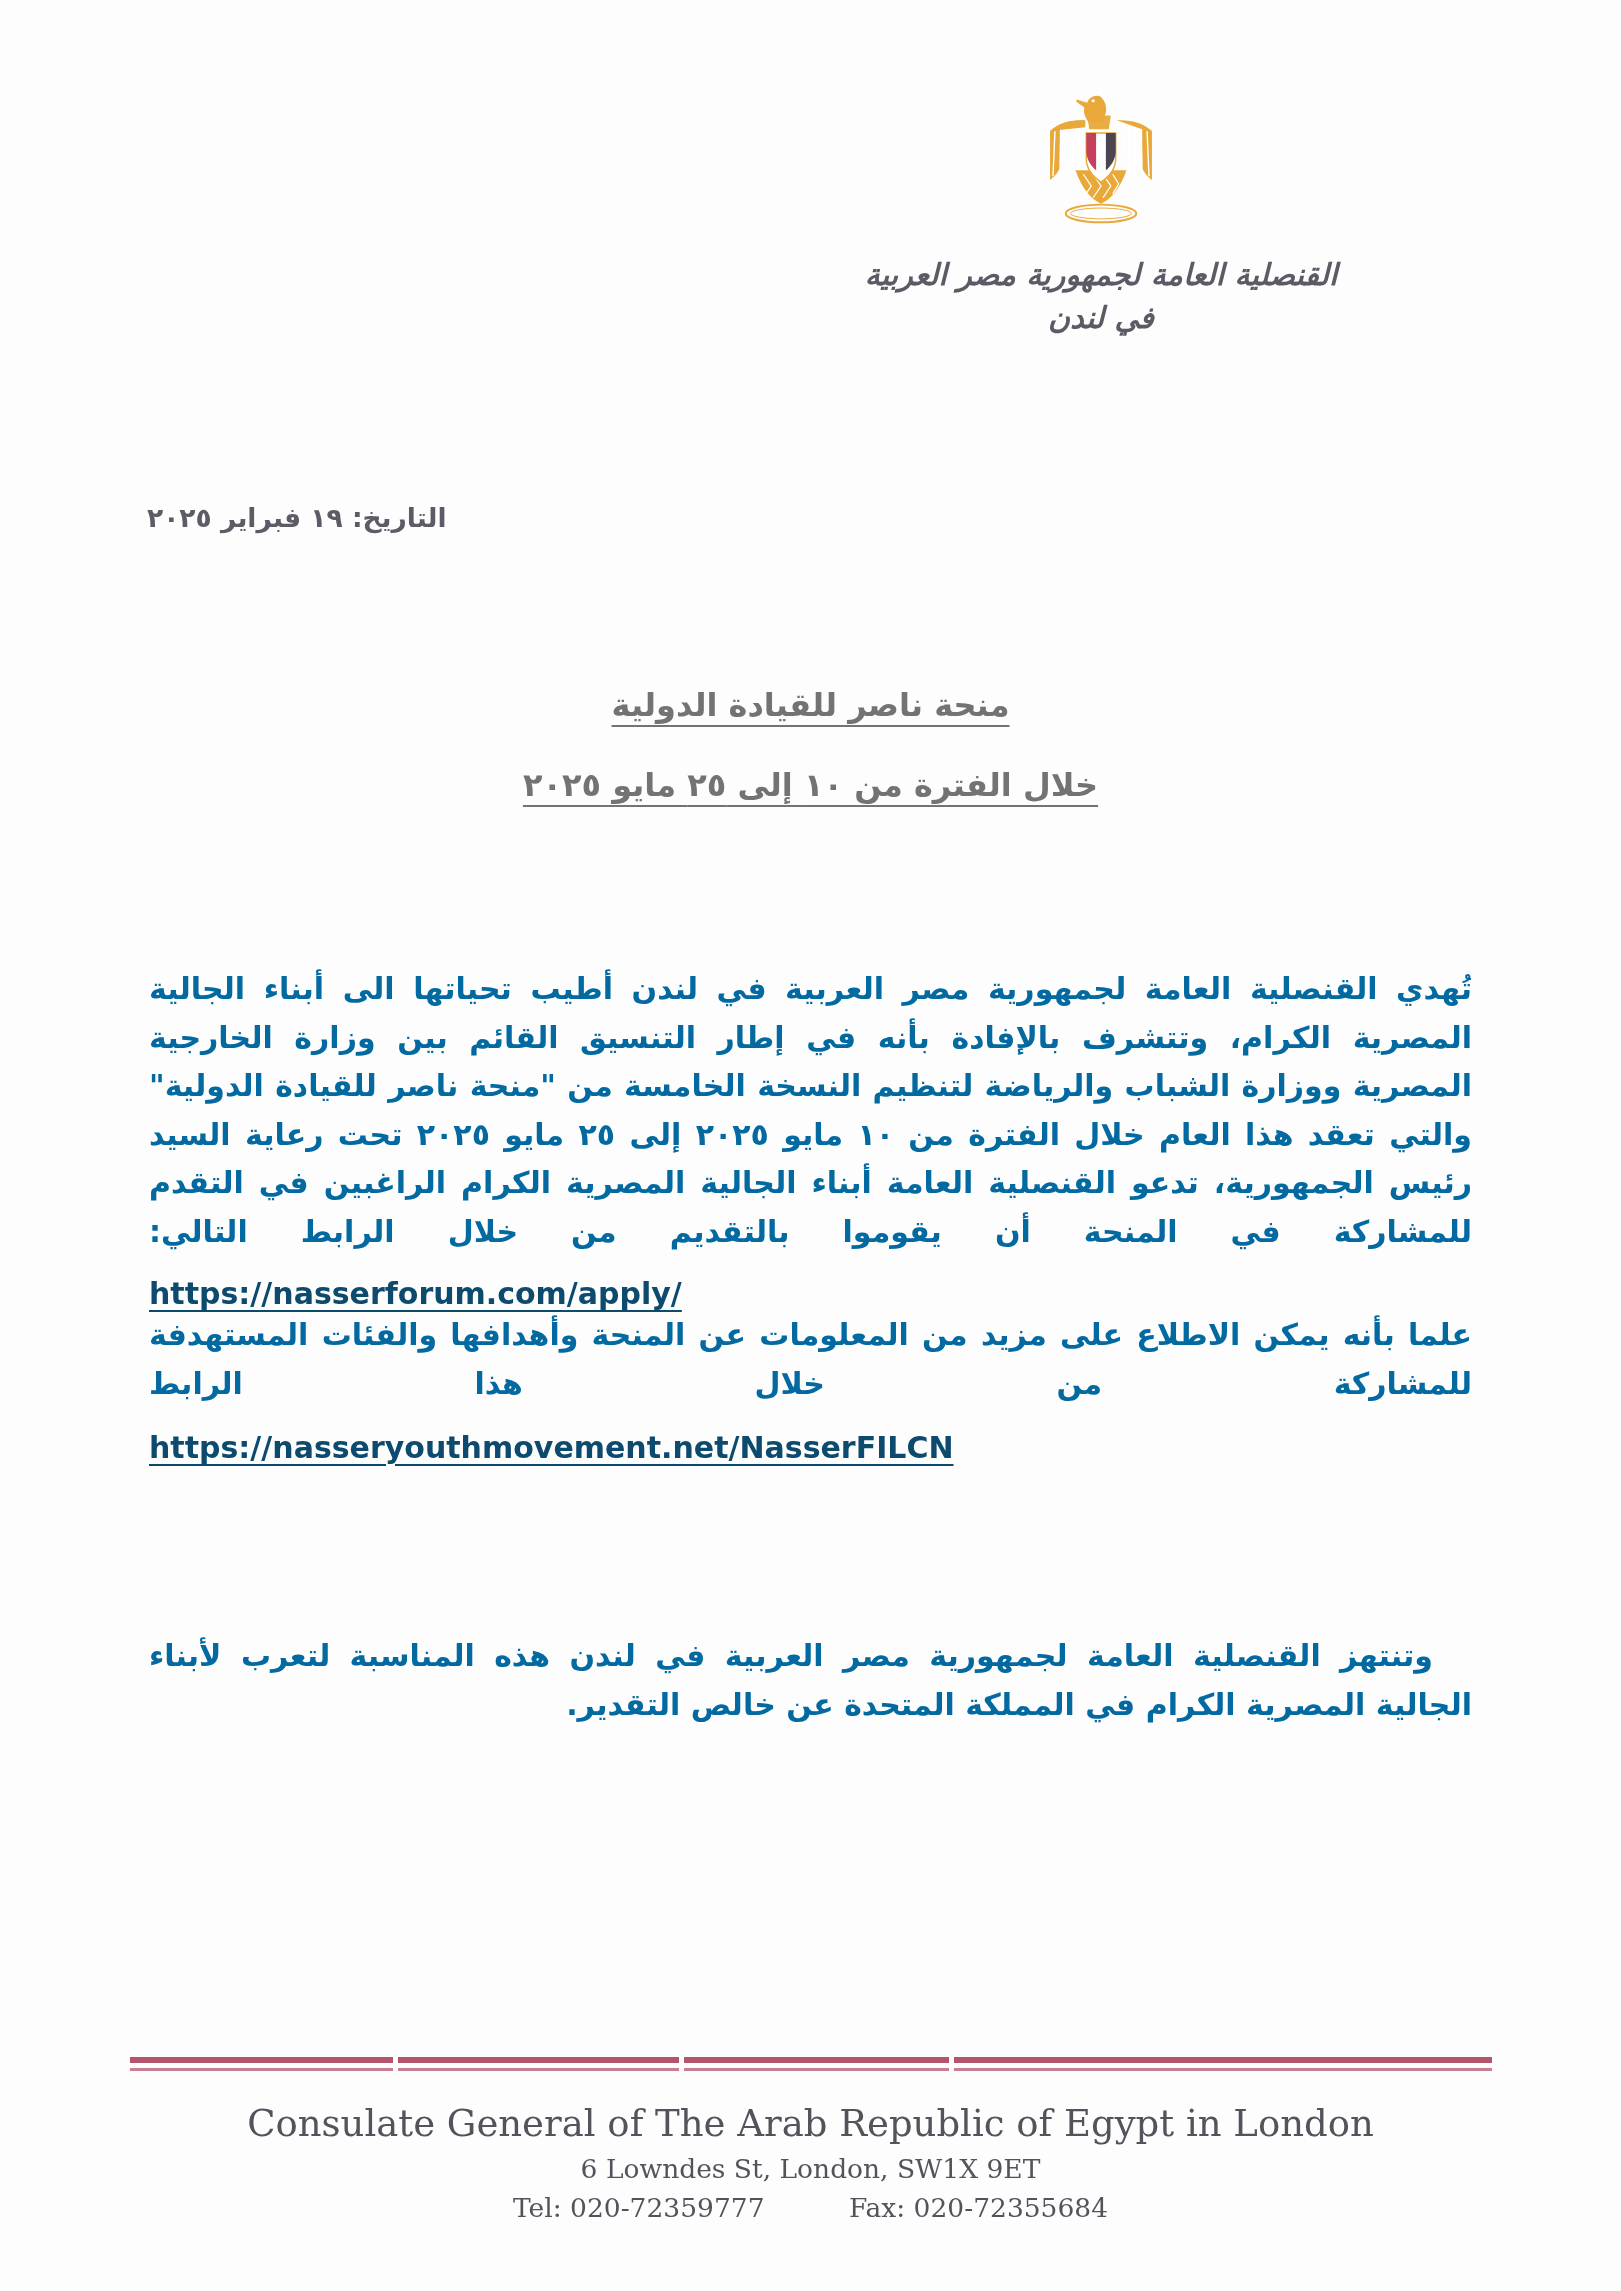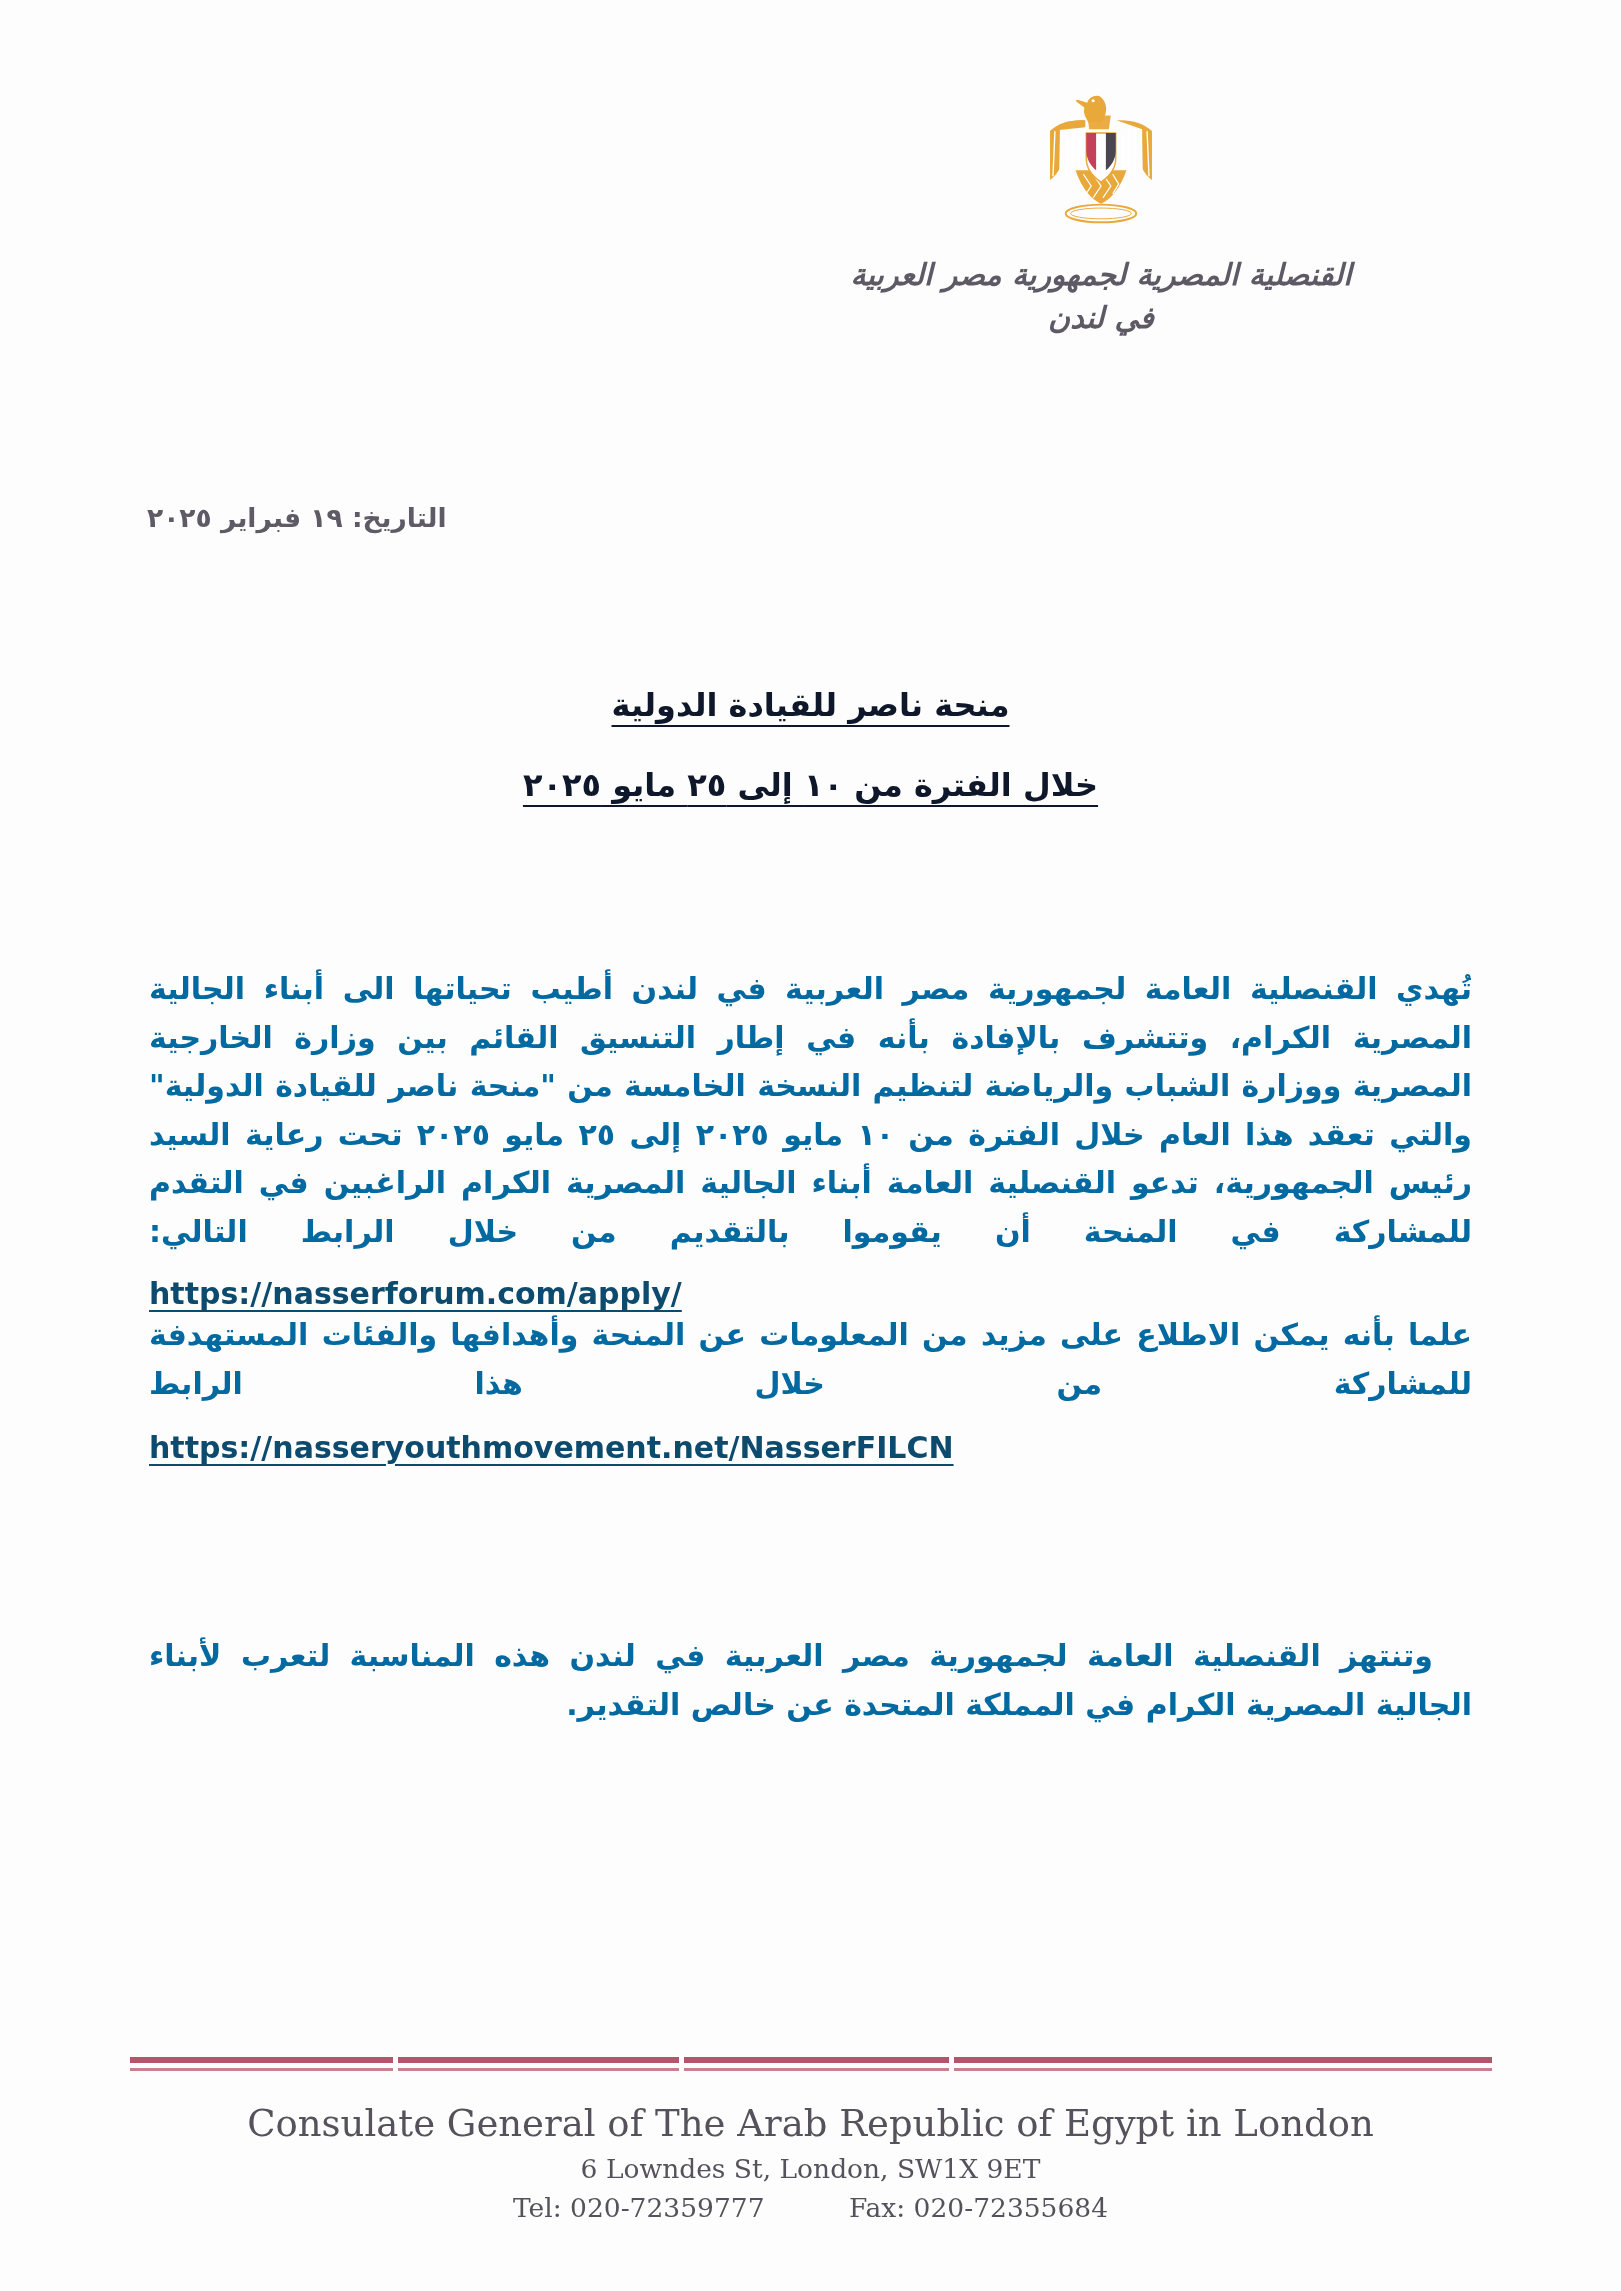--- a/index.html
+++ b/index.html
@@ -64,21 +64,21 @@
     left: 0;
     width: 1621px;
     text-align: center;
     direction: rtl;
   }
   .doc-title,
   .doc-subtitle {
     display: inline-block;
     font-size: 32px;
     font-weight: bold;
-    color: #0f172a;
+    color: #737373;
     text-decoration: underline;
     text-underline-offset: 8.8px;
     text-decoration-thickness: 2px;
     padding-bottom: 13px;
   }
   .doc-subtitle-wrap { margin-top: 29px; }
 
   
   .body-block {
     position: absolute;
@@ -217,21 +217,21 @@
       </g>
 
       <path d="M45 46 h30 v26 c0 12 -9 20 -15 24 c-6 -4 -15 -12 -15 -24 z" fill="#ffffff" stroke="#e8a93a" stroke-width="1.5"></path>
       <path d="M45 46 h10 v38 c-6 -5 -10 -12 -10 -20 z" fill="#c4415c"></path>
       <path d="M65 46 h10 v18 c0 8 -4 15 -10 20 z" fill="#4a4550"></path>
 
       <ellipse cx="60" cy="128" rx="36" ry="9" fill="none" stroke="#e8a93a" stroke-width="2"></ellipse>
       <ellipse cx="60" cy="128" rx="31" ry="5.5" fill="none" stroke="#e8a93a" stroke-width="1"></ellipse>
     </svg>
 
-    <div class="letterhead-line1">القنصلية المصرية لجمهورية مصر العربية</div>
+    <div class="letterhead-line1">القنصلية العامة لجمهورية مصر العربية</div>
     <div class="letterhead-line2">في لندن</div>
   </div>
 
   <div class="date-row">
     <span class="date-text">التاريخ: ١٩ فبراير ٢٠٢٥</span>
   </div>
 
   <div class="title-block">
     <div><span class="doc-title">منحة ناصر للقيادة الدولية</span></div>
     <div class="doc-subtitle-wrap"><span class="doc-subtitle">خلال الفترة من ١٠ إلى ٢٥ مايو ٢٠٢٥</span></div>

